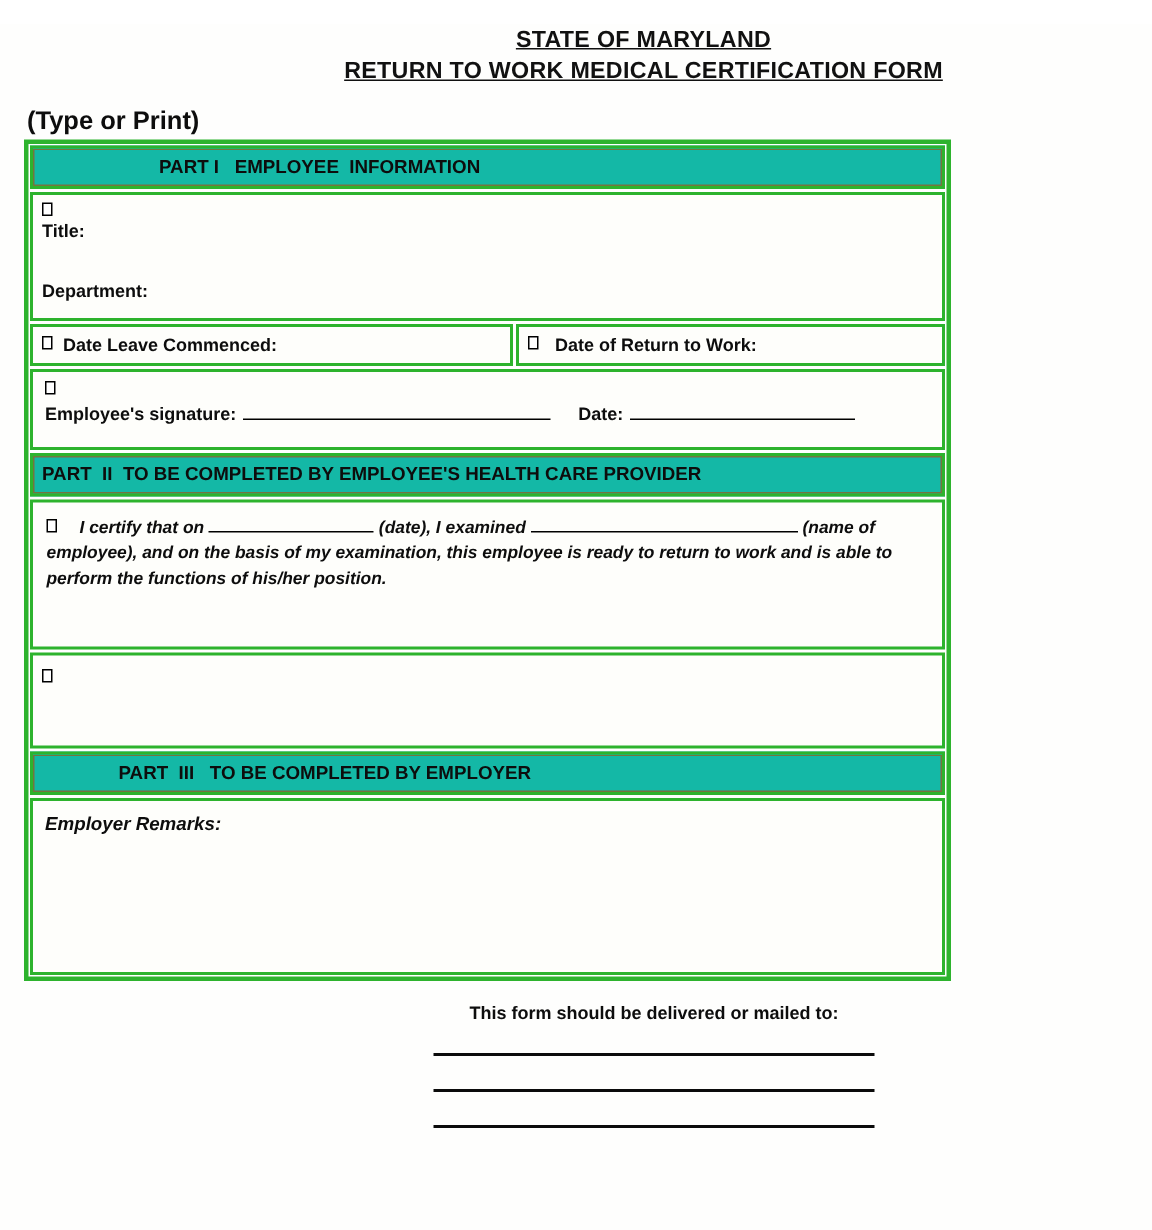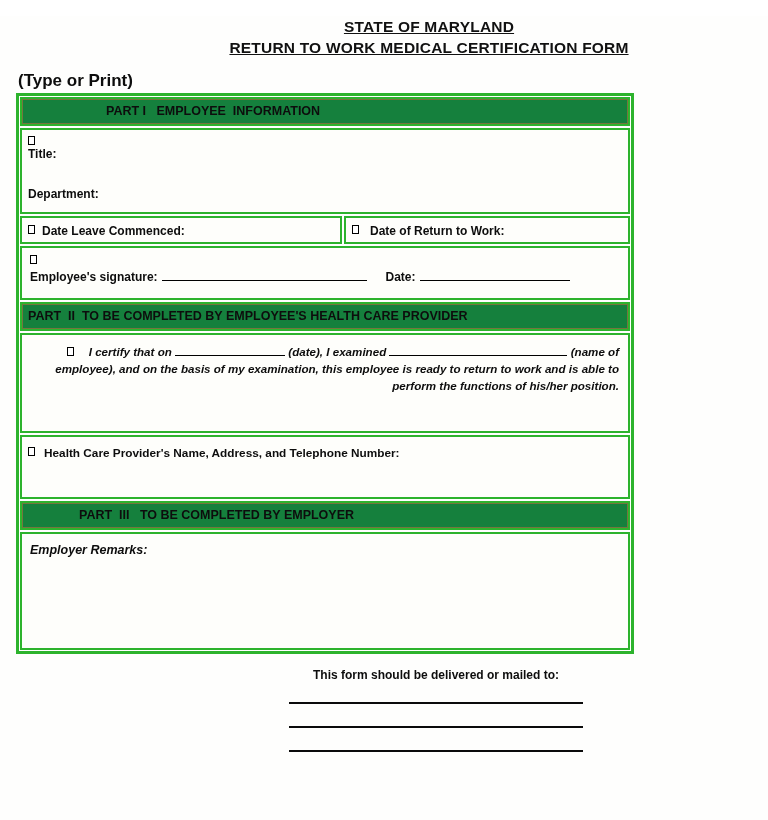--- a/index.html
+++ b/index.html
@@ -41,21 +41,21 @@
     flex-direction: column;
     gap: 2px;
   }
   .row { display: flex; gap: 2px; }
   .cell {
     border: 2px solid #2db32d;
     background: #fefefb;
     flex: 1 1 auto;
   }
   .cell.yellow {
-    background: #15803d;
+    background: #14b8a6;
     box-shadow: inset 0 0 0 1px #75753d;
   }
   .hdr {
     display: block;
     font-weight: bold;
     font-size: 12.5px;
     white-space: pre;
     line-height: 25px;
   }
   .hdr.p1 { padding-left: 84px; }
@@ -95,21 +95,21 @@
   }
   .w110 { width: 110px; }
   .w180 { width: 178px; }
   .w205 { width: 205px; }
   .w150 { width: 150px; }
   .w340 { width: 338px; }
   .w125 { width: 123px; }
   .ml14 { margin-left: 14px; }
   .ml10 { margin-left: 10px; }
 
-  .cell-cert { min-height: 100px; padding: 8px 9px 6px 9px; text-align: right; }
+  .cell-cert { min-height: 100px; padding: 8px 9px 6px 9px; }
   .cert-text {
     font-weight: bold;
     font-style: italic;
     font-size: 11.6px;
     line-height: 17px;
   }
   .cert-text .cbx { font-style: normal; margin-right: 15px; margin-top: -3px; }
   .signed-line { margin-top: 13px; white-space: nowrap; font-weight: bold; font-size: 12px; }
 
   .cell-prov { min-height: 64px; padding: 6px 6px; }
@@ -194,21 +194,21 @@
         <p class="cert-text"><span class="cbx"></span><span>I certify that on</span>
           <span class="blank w110"></span>
           <span>(date), I examined</span>
           <span class="blank w180"></span>
           <span>(name of employee), and on the basis of my examination, this employee is ready to return to work and is able to perform the functions of his/her position.</span></p>
       </div>
     </div>
 
     <div class="row">
       <div class="cell cell-prov">
-        <span class="cbx"></span><span class="lbl">Health Care Provider's Name, Address, and Telephone Number:</span>
+        <span class="cbx"></span>
       </div>
     </div>
 
     <div class="row">
       <div class="cell yellow">
         <span class="hdr p3">PART  III   TO BE COMPLETED BY EMPLOYER</span>
       </div>
     </div>
 
     <div class="row">

